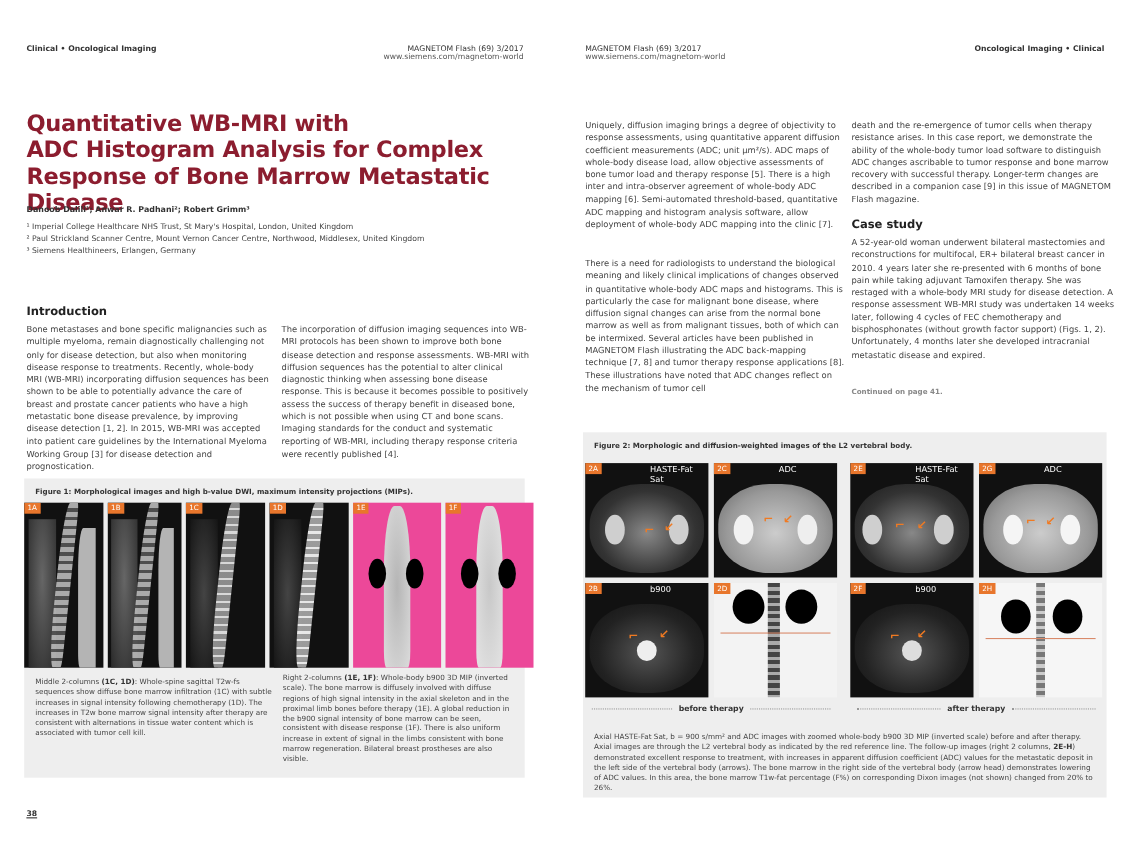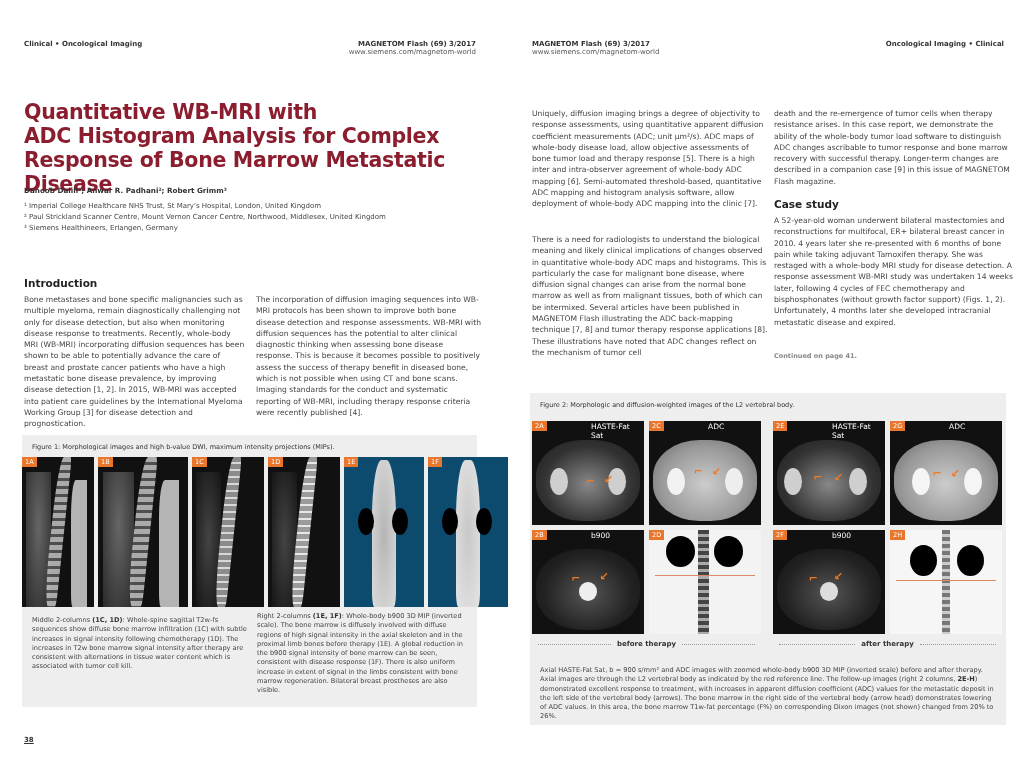--- a/index.html
+++ b/index.html
@@ -3,34 +3,34 @@
 <meta charset="utf-8">
 <style>
   html, body { margin:0; padding:0; }
   body { width:1024px; height:768px; background:#ffffff; position:relative; overflow:hidden;
          font-family:"DejaVu Sans", sans-serif; color:#333; }
   .page { position:absolute; top:0; height:768px; width:512px; background:#fff; }
   .page.left { left:0; }
   .page.right { left:512px; }
   .hdr-l { position:absolute; top:40px; font-size:7px; font-weight:bold; color:#333; }
   .hdr-r { position:absolute; top:40px; font-size:7px; text-align:right; color:#333; }
-  .hdr-r .mag, .hdr-l .mag { font-weight:bold; }
+  .hdr-r .mag, .hdr-l .mag { font-weight:normal; }
   .hdr-r .url, .hdr-l .url { font-weight:normal; color:#555; }
   .title { position:absolute; left:24px; top:100px; width:470px; font-family:"DejaVu Sans", sans-serif;
            font-weight:bold; font-size:20.5px; line-height:24px; color:#8c1d2f; letter-spacing:-0.3px; }
   .authors { position:absolute; left:24px; top:186px; font-size:7.2px; font-weight:bold; color:#333; }
   .affil { position:absolute; left:24px; top:201px; font-size:7px; line-height:11px; color:#444; }
   .h2 { position:absolute; font-weight:bold; font-size:10.5px; color:#222; }
   .body { position:absolute; font-size:7.6px; line-height:11.3px; color:#444; }
   .fig { position:absolute; background:#eeeeee; }
-  .figtitle { position:absolute; font-size:6.5px; font-weight:normal; color:#333;text-align:right; }
+  .figtitle { position:absolute; font-size:6.5px; font-weight:bold; color:#333;text-align:right; }
   .imgs { position:absolute; display:flex; gap:4px;align-items:flex-end; }
   .mri { position:relative; overflow:hidden; }
   .mri.dark { background:#111; }
-  .mri.light { background:#0c4a6e; }
+  .mri.light { background:#ec4899; }
   .tag { position:absolute; left:0; top:0; background:#e8762c; color:#fff; font-size:6.5px; font-weight:normal; padding:1px 3px; }
   .tagtxt { position:absolute; left:18px; top:1px; color:#fff; font-size:7.5px;padding-left:41px; }
   .caption { position:absolute; font-size:6.6px; line-height:9.3px; color:#444; }
   .caption b { color:#333; }
   .divider-row { position:absolute; display:flex; align-items:center; font-size:7px; font-weight:bold; color:#333; }
   .dots { flex:1; border-top:1px dotted #999; margin:0 6px; }
   .pagenum { position:absolute; left:24px; top:736px; font-size:7px; font-weight:bold; color:#333;text-decoration:underline; }
   .continued { position:absolute; font-size:6.5px; color:#888;font-weight:bold; }
   
   .spine { position:absolute; left:40%; top:0; width:18%; height:100%; background:repeating-linear-gradient(180deg,#bbb 0 5px,#555 5px 8px); border-radius:40% 10% 10% 40%; transform:skewX(-6deg); opacity:.9;}
@@ -72,21 +72,21 @@
 
   <div class="fig" style="left:22px; top:435px; width:455px; height:272px;">
     <div class="figtitle" style="left:10px; top:8px;">Figure 1: Morphological images and high b-value DWI, maximum intensity projections (MIPs).</div>
     <div class="imgs" style="left:0; top:22px; height:150px;">
       <div class="mri dark" style="width:72px; height:150px;">
         <div class="tissue"></div>
           <div class="spine"></div>
           <div class="soft"></div>
         <span class="tag">1A</span>
       </div>
-      <div class="mri dark" style="width:90px; height:150px;">
+      <div class="mri dark" style="width:67px; height:150px;">
         <div class="tissue"></div>
           <div class="spine"></div>
           <div class="soft"></div>
         <span class="tag">1B</span>
       </div>
       <div class="mri dark" style="width:72px; height:150px;">
         <div class="tissue" style="background:radial-gradient(ellipse,#444,#151515);"></div>
           <div class="spine" style="background:repeating-linear-gradient(180deg,#999 0 5px,#eee 5px 7px);"></div>
         <span class="tag">1C</span>
       </div>

